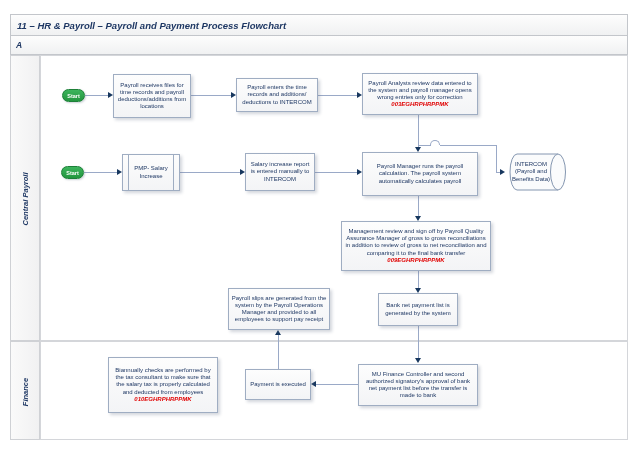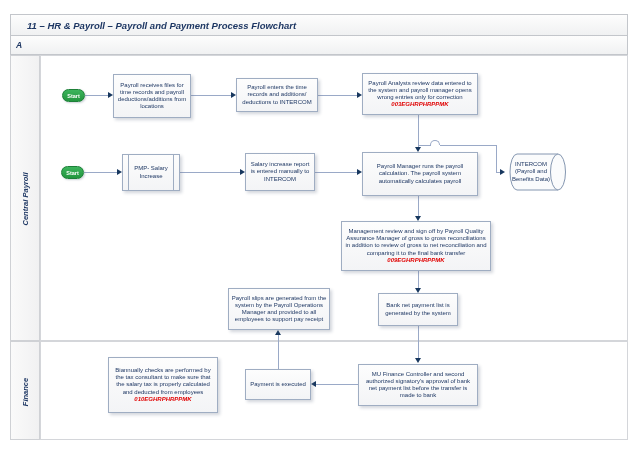--- a/index.html
+++ b/index.html
@@ -6,21 +6,21 @@
   .sheet{
     position:relative;width:638px;height:451px;background:#ffffff;overflow:hidden;
     font-family:"Liberation Sans",sans-serif;color:#1F3864;
   }
   
   .bar{
     position:absolute;box-sizing:border-box;border:1px solid #c3c6cb;
     background:linear-gradient(180deg,#fdfdfd 0%,#f0f1f2 100%);
     display:flex;align-items:center;
   }
-  .titlebar{left:10px;top:14px;width:618px;height:22px;padding-left:16px;
+  .titlebar{left:10px;top:14px;width:618px;height:22px;padding-left:6px;
     font-size:9.5px;font-weight:bold;font-style:italic;}
   .band-a{left:10px;top:36px;width:618px;height:19px;padding-left:5px;
     font-size:8.5px;font-weight:bold;font-style:italic;border-top:none;}
   .lane-label{position:absolute;box-sizing:border-box;border:1px solid #cfd1d5;
     background:linear-gradient(90deg,#fafafa 0%,#f1f1f2 100%);}
   .lane-content{position:absolute;box-sizing:border-box;border:1px solid #d4d6da;background:#ffffff;}
   .vlabel{position:absolute;text-align:center;transform:rotate(-90deg);
     font-size:7.5px;font-style:italic;font-weight:bold;color:#1F3864;white-space:nowrap;}
   
   .node{

